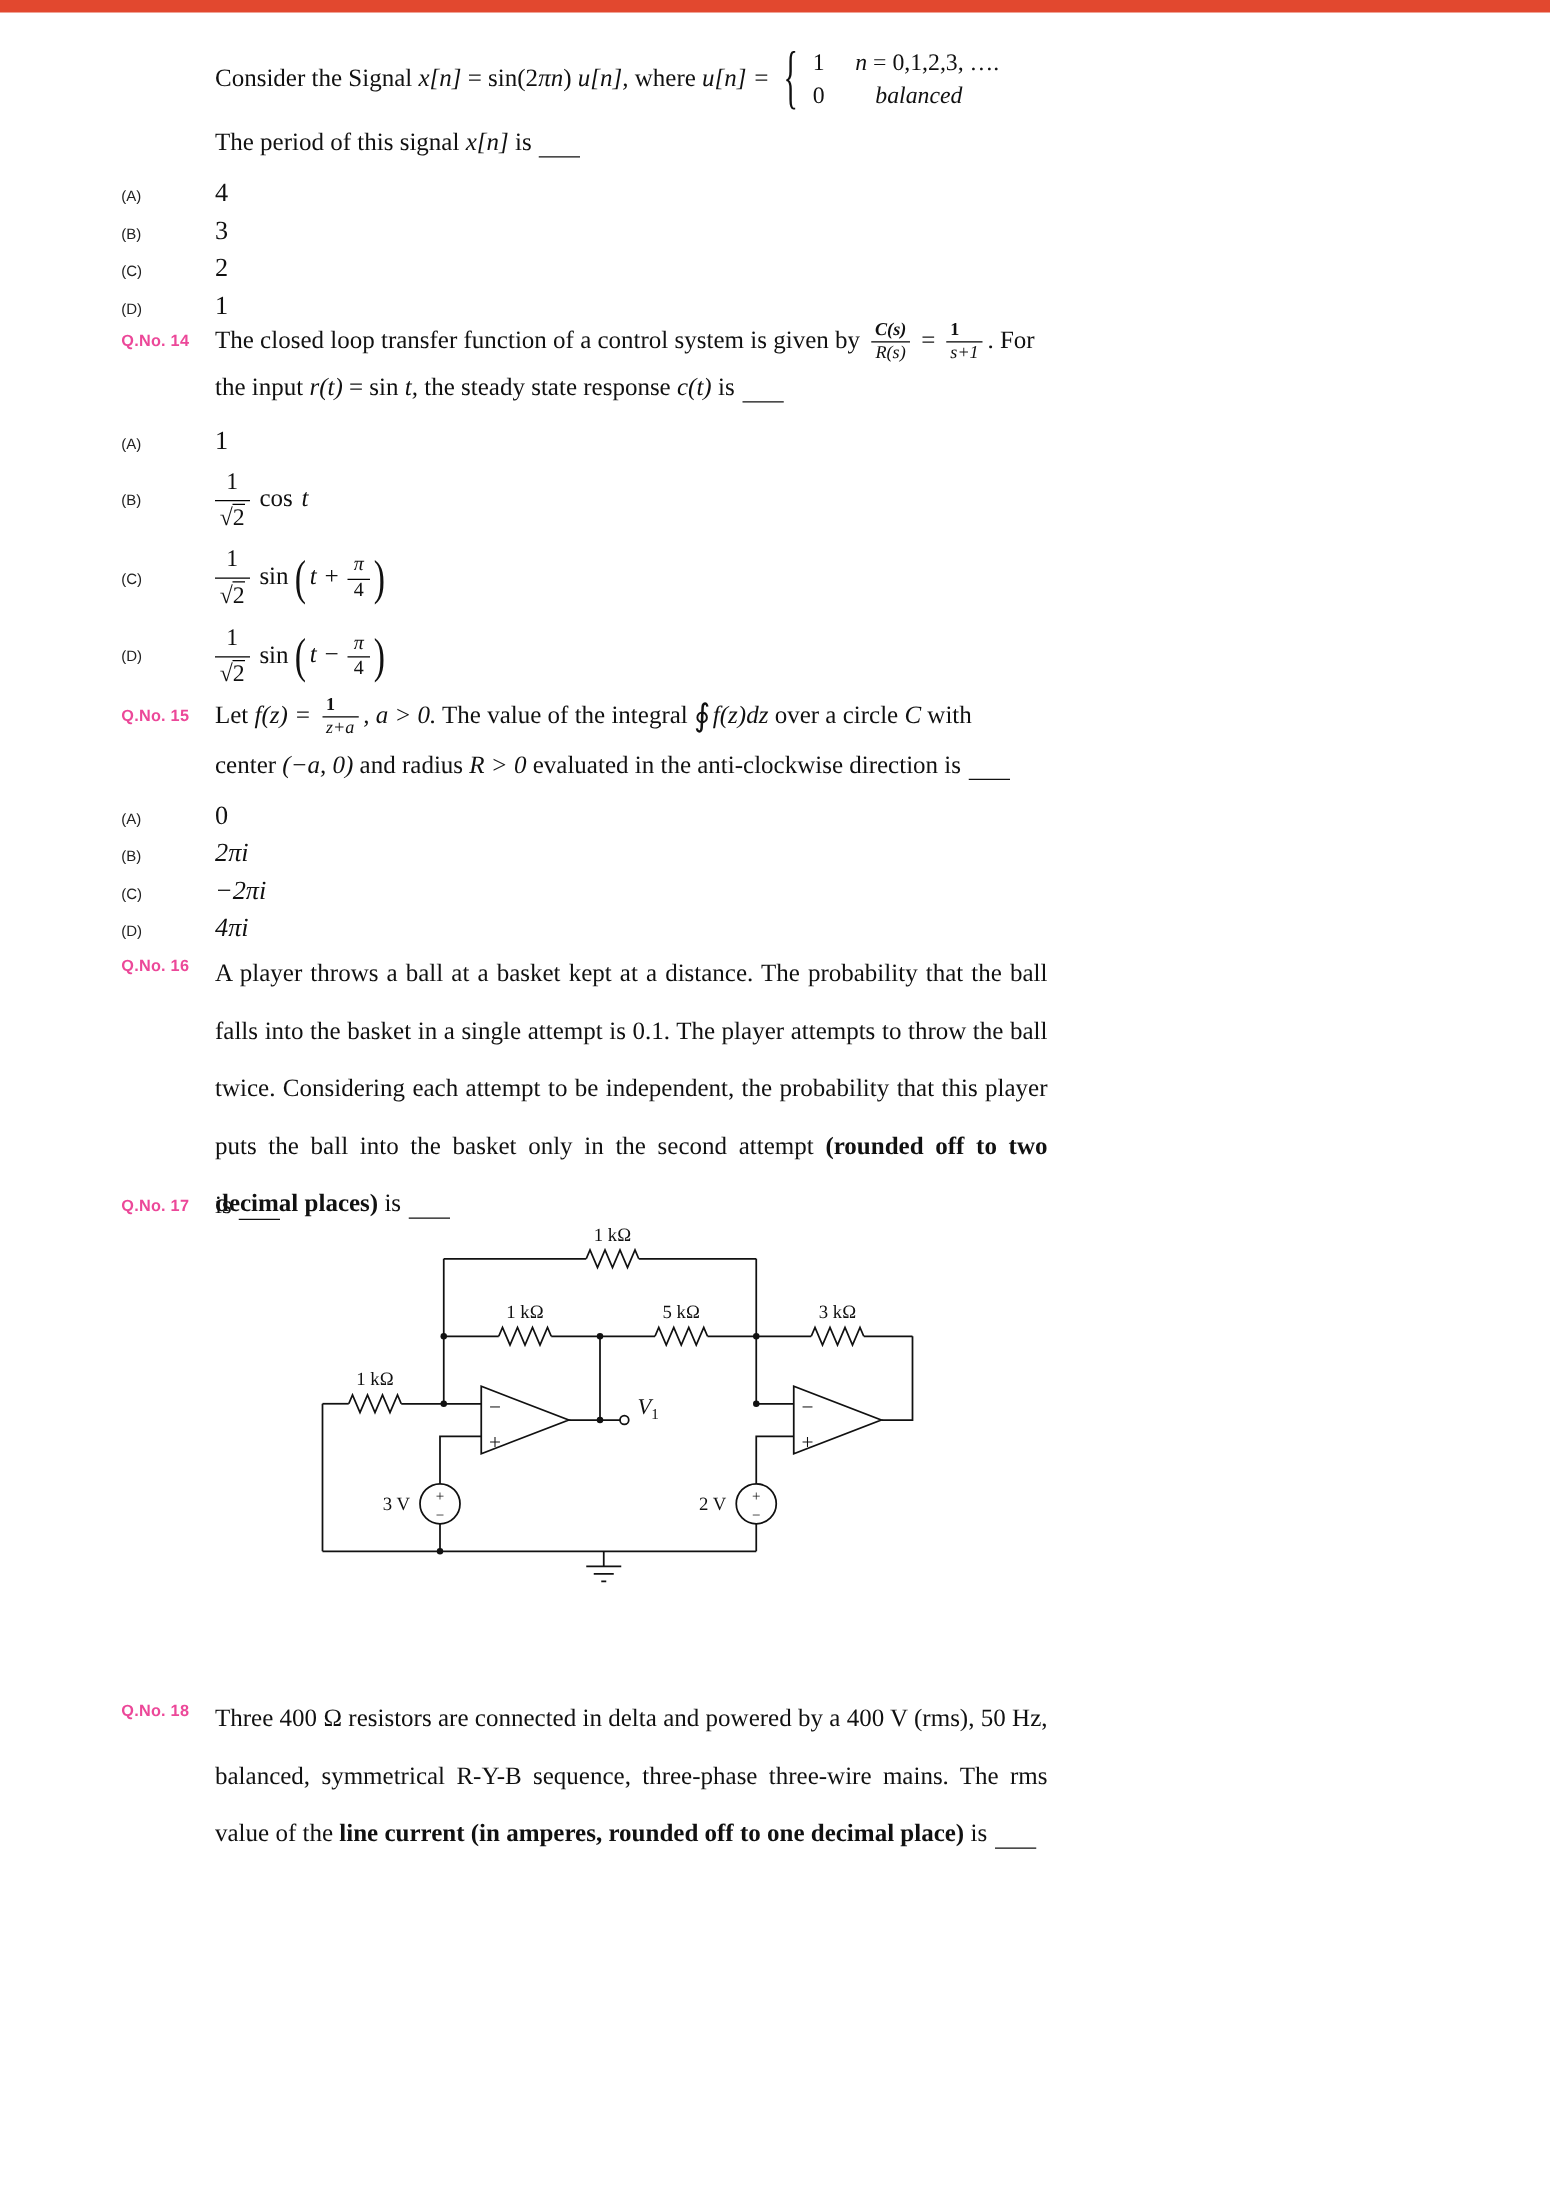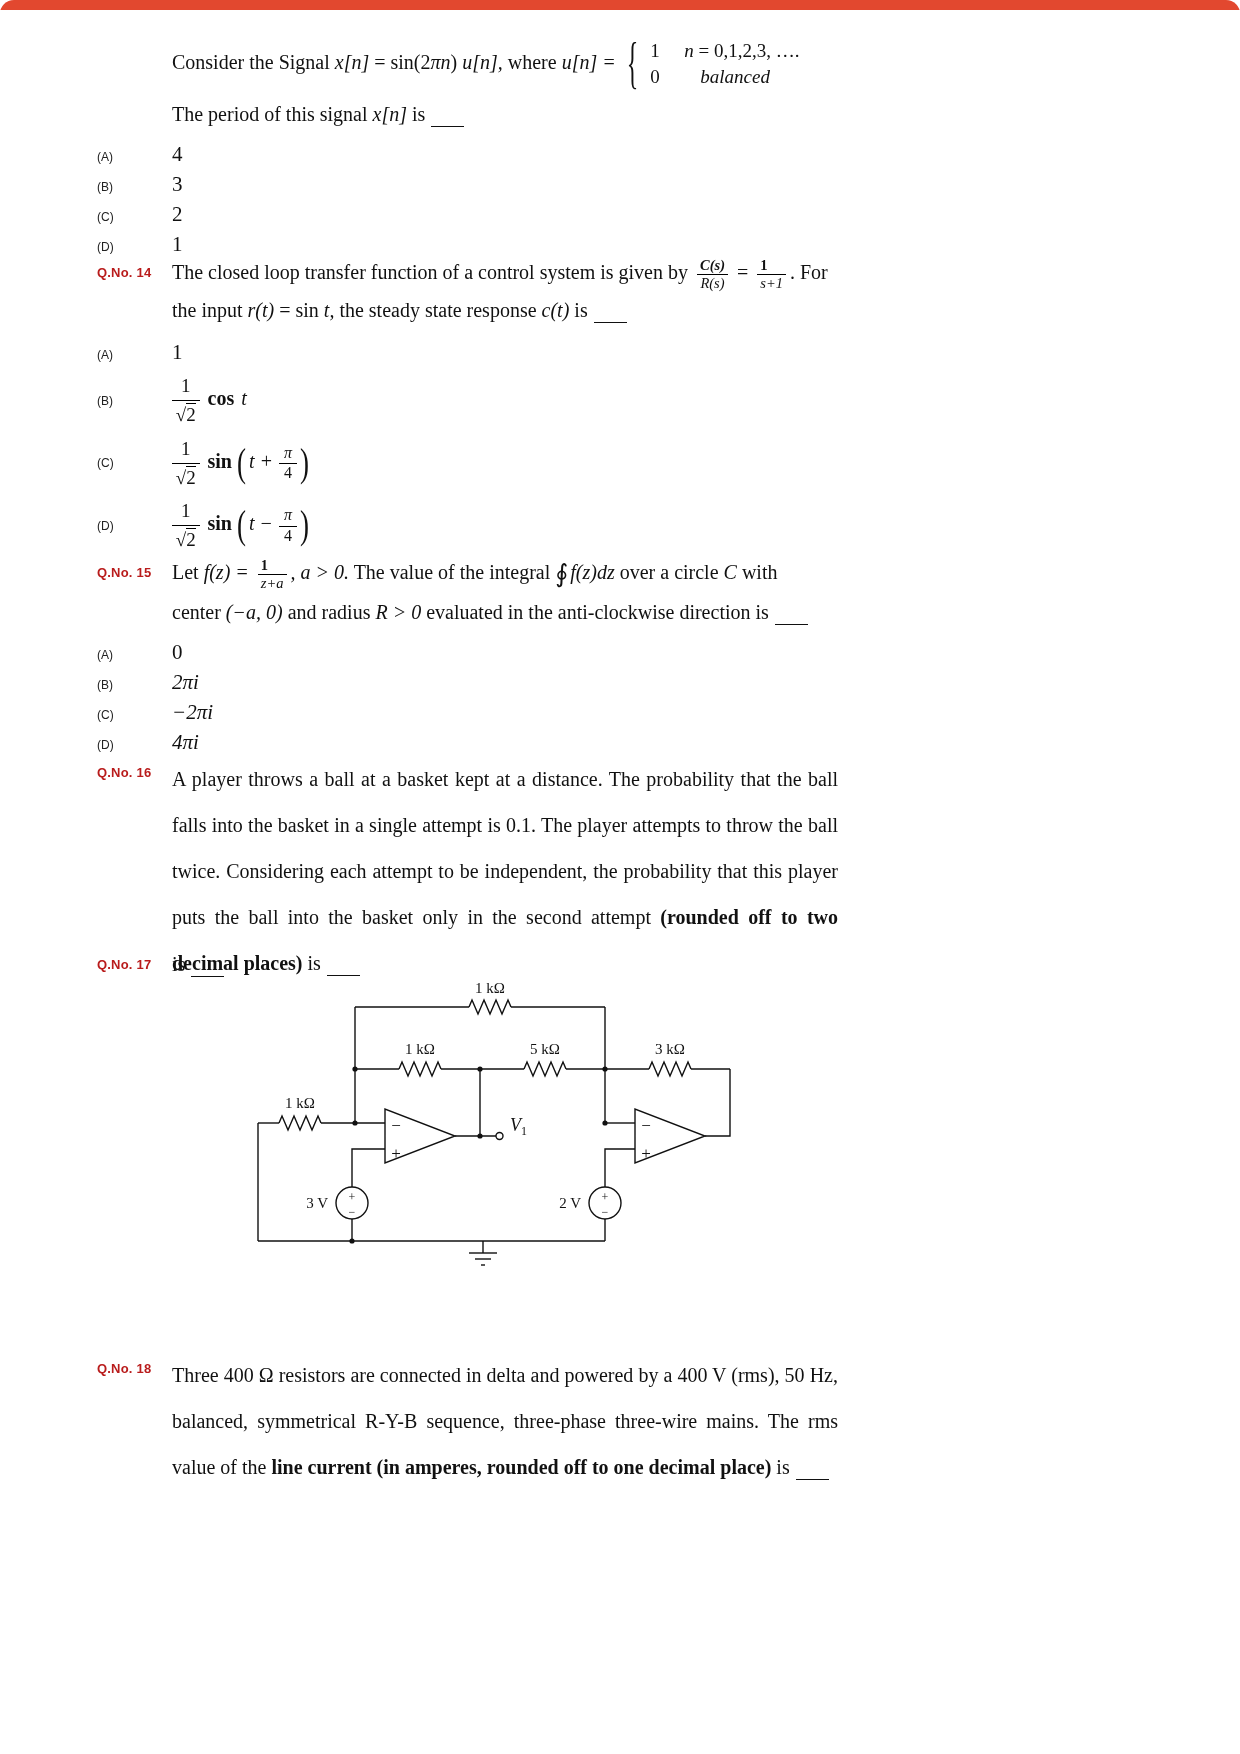--- a/index.html
+++ b/index.html
@@ -1,21 +1,21 @@
 <!DOCTYPE html>
 <html><head>
 <meta charset="utf-8">
 <style>
   html,body{margin:0;padding:0;background:#fff;}
   body{font-family:"Liberation Serif", serif; color:#111;}
-  .page{position:relative;width:1240px;height:1754px;background:#ffffff;overflow:hidden;border-radius:14px;}
+  .page{position:relative;width:1240px;height:1754px;background:#ffffff;overflow:hidden;}
   .top-bar{position:absolute;top:0;left:0;width:1240px;height:10px;background:#e2482f;}
   .qsec{position:absolute;left:97px;width:741px;}
   .grid{display:grid;grid-template-columns:75px 1fr;align-items:start;}
-  .qno{font-family:"Liberation Sans",sans-serif;font-weight:700;font-size:13px;color:#b91c1c;padding-top:9px;letter-spacing:.2px;}
+  .qno{font-family:"Liberation Sans",sans-serif;font-weight:700;font-size:13px;color:#ec4899;padding-top:9px;letter-spacing:.2px;}
   .qline{font-size:20px;line-height:33px;}
   .nowrap{white-space:nowrap;}
   .para{font-size:20px;line-height:46px;text-align:justify;}
   .mi{font-style:italic;}
   .rm{font-style:normal;}
   .bd{font-weight:700;}
   .opt{display:grid;grid-template-columns:75px 1fr;align-items:baseline;margin-top:3px;}
   .optlab{font-family:"Liberation Sans",sans-serif;font-size:12px;color:#222;}
   .optval{font-size:21px;line-height:27px;}
   .optmathbody{font-size:20px;}
@@ -25,21 +25,21 @@
   .ifrac .ftop{border-bottom:1.2px solid #000;padding:0 3px;align-self:stretch;text-align:left;font-weight:bold;}
   .ifrac .fbot{padding:0 3px;font-style:italic;}
   
   .frac{display:inline-flex;flex-direction:column;align-items:center;vertical-align:middle;font-size:19px;line-height:1.25;margin-right:8px;}
   .frac .num{border-bottom:1.4px solid #000;padding:0 9px 2px;align-self:stretch;text-align:center;}
   .frac .den{padding-top:2px;white-space:nowrap;}
   .radarg{border-top:1.5px solid #000;}
   .bigp{display:inline-block;font-size:27px;transform:scaleY(1.45);vertical-align:middle;margin:0 3px;font-weight:300;}
   .pfrac{display:inline-flex;flex-direction:column;align-items:center;vertical-align:middle;font-size:16px;line-height:1.15;margin-left:6px;}
   .pfrac .pnum{border-bottom:1.2px solid #000;padding:0 5px 1px;align-self:stretch;text-align:center;}
-  .fn{margin-right:2px;font-weight:bold;}
+  .fn{margin-right:2px;}
   .oint{font-size:25px;vertical-align:-3px;margin-right:2px;}
   
   .cases{display:inline-flex;align-items:center;vertical-align:middle;margin-left:6px;}
   .cases .brace{font-size:24px;transform:scaleY(2.35);display:inline-block;margin-right:12px;font-weight:300;}
   .cases .ccol{display:inline-flex;flex-direction:column;font-size:19px;line-height:26px;}
   .cases .crow{display:flex;}
   .cases .cval{width:34px;}
   .cases .ind{margin-left:16px;}
   sub{font-size:12px;}
   .circuit-wrap{position:absolute;top:981px;left:240px;}

